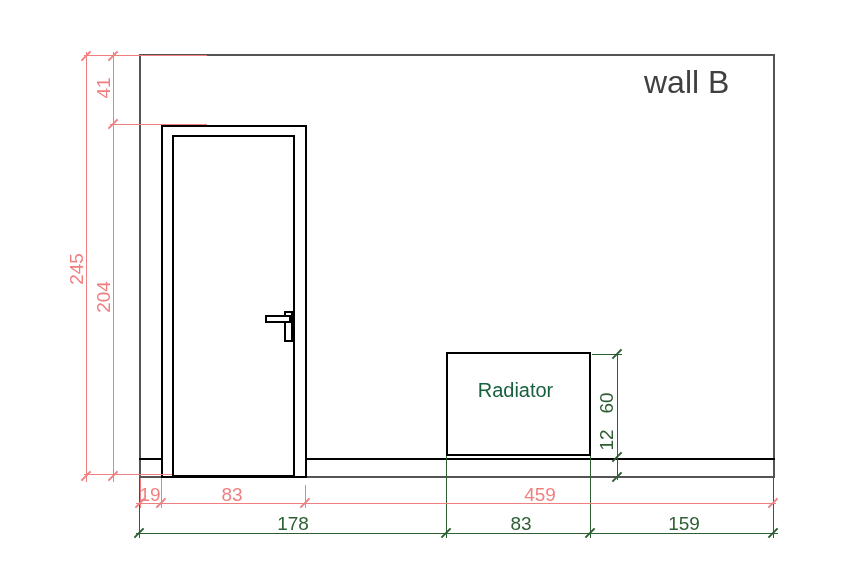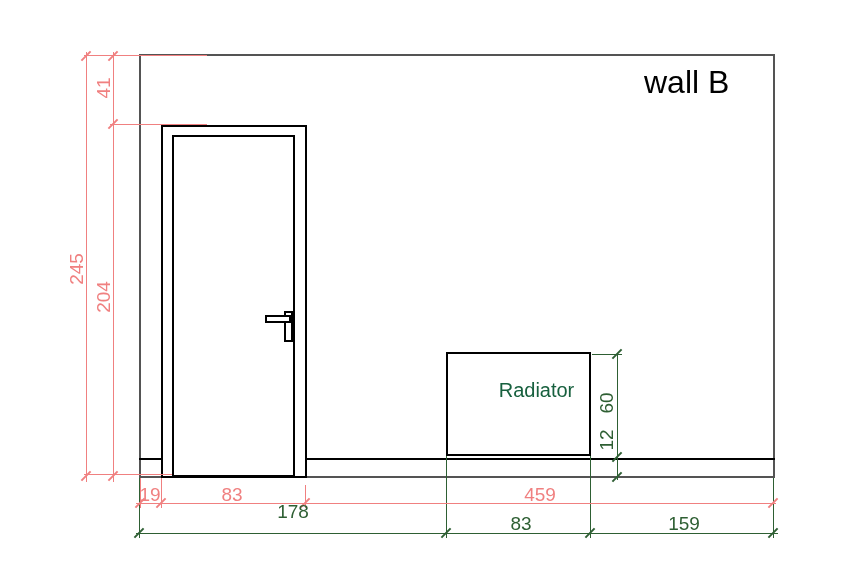--- a/index.html
+++ b/index.html
@@ -21,22 +21,22 @@
   .greenln{background:var(--dim_green);}
   .box{position:absolute;box-sizing:border-box;border:2px solid var(--line_black);background:#fff;}
   .tick{position:absolute;width:13px;height:2px;transform:translate(-50%,-50%) rotate(-45deg);}
   .tick.r{background:var(--dim_red);}
   .tick.g{background:var(--dim_green);}
   .dimtext{position:absolute;font-size:19px;white-space:nowrap;}
   .red-t{color:var(--dim_red);}
   .green-t{color:var(--dim_green);}
   .htext{transform:translate(-50%,-50%);}
   .vtext{transform:translate(-50%,-50%) rotate(-90deg);}
-  .walltitle{position:absolute;left:644px;top:64px;font-size:32px;color:#000000;}
-  .radlabel{position:absolute;left:464px;top:379px;width:145px;text-align:center;
+  .walltitle{position:absolute;left:644px;top:64px;font-size:32px;color:#404040;}
+  .radlabel{position:absolute;left:443px;top:379px;width:145px;text-align:center;
             color:var(--radiator_green);font-size:20px;}
 </style>
 </head>
 <body>
 
 <div class="canvas">
 
   <div class="ln grayln" style="left:139px;top:54px;width:636px;height:2px"></div>
   <div class="ln grayln" style="left:139px;top:54px;width:2px;height:424px"></div>
   <div class="ln grayln" style="left:773px;top:54px;width:2px;height:424px"></div>
@@ -86,21 +86,21 @@
   <div class="tick r" style="left:161px;top:503px"></div>
   <div class="tick r" style="left:305px;top:503px"></div>
   <div class="tick r" style="left:773px;top:503px"></div>
 
   <div class="dimtext red-t vtext" style="left:77px;top:269px">245</div>
   <div class="dimtext red-t vtext" style="left:104px;top:297px">204</div>
   <div class="dimtext red-t vtext" style="left:104px;top:88px">41</div>
   <div class="dimtext red-t htext" style="left:150px;top:495px">19</div>
   <div class="dimtext red-t htext" style="left:232px;top:495px">83</div>
   <div class="dimtext red-t htext" style="left:540px;top:495px">459</div>
-  <div class="dimtext green-t htext" style="left:293px;top:512px">178</div>
+  <div class="dimtext green-t htext" style="left:293px;top:524px">178</div>
   <div class="dimtext green-t htext" style="left:521px;top:524px">83</div>
   <div class="dimtext green-t htext" style="left:684px;top:524px">159</div>
   <div class="dimtext green-t vtext" style="left:607px;top:403px">60</div>
   <div class="dimtext green-t vtext" style="left:607px;top:440px">12</div>
 
   <div class="walltitle">wall B</div>
 
 </div>
 
 </body></html>

